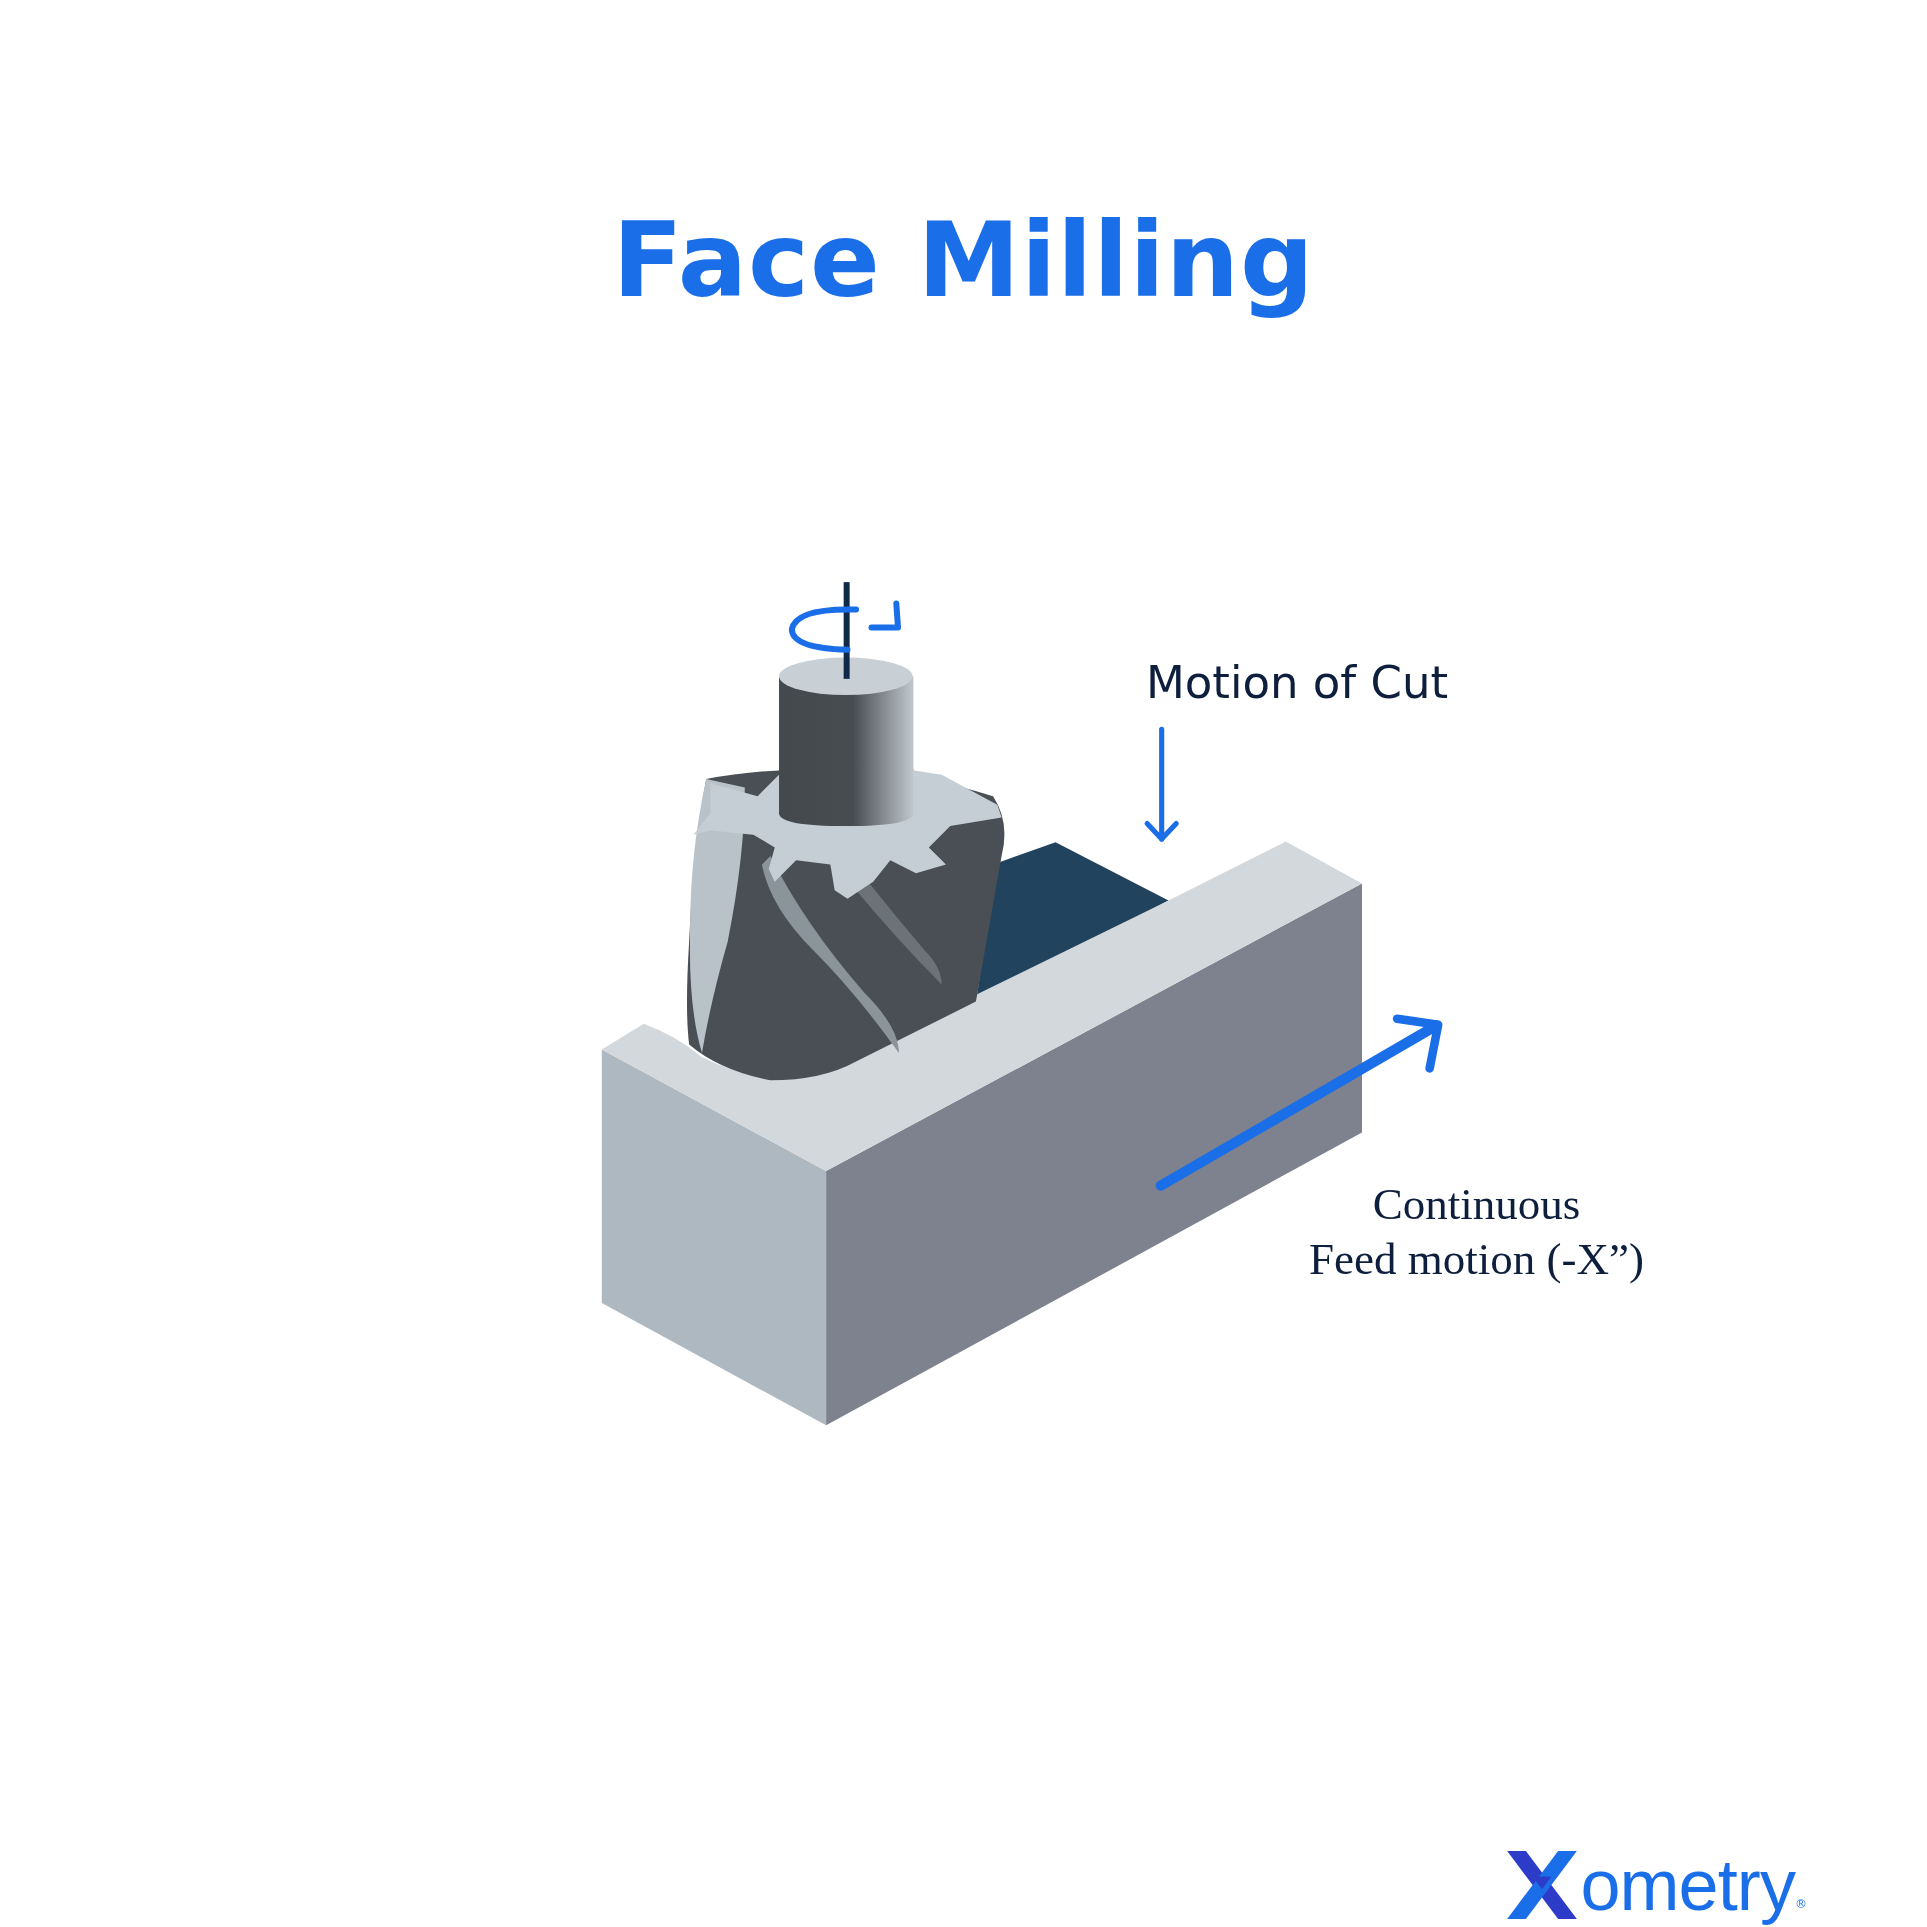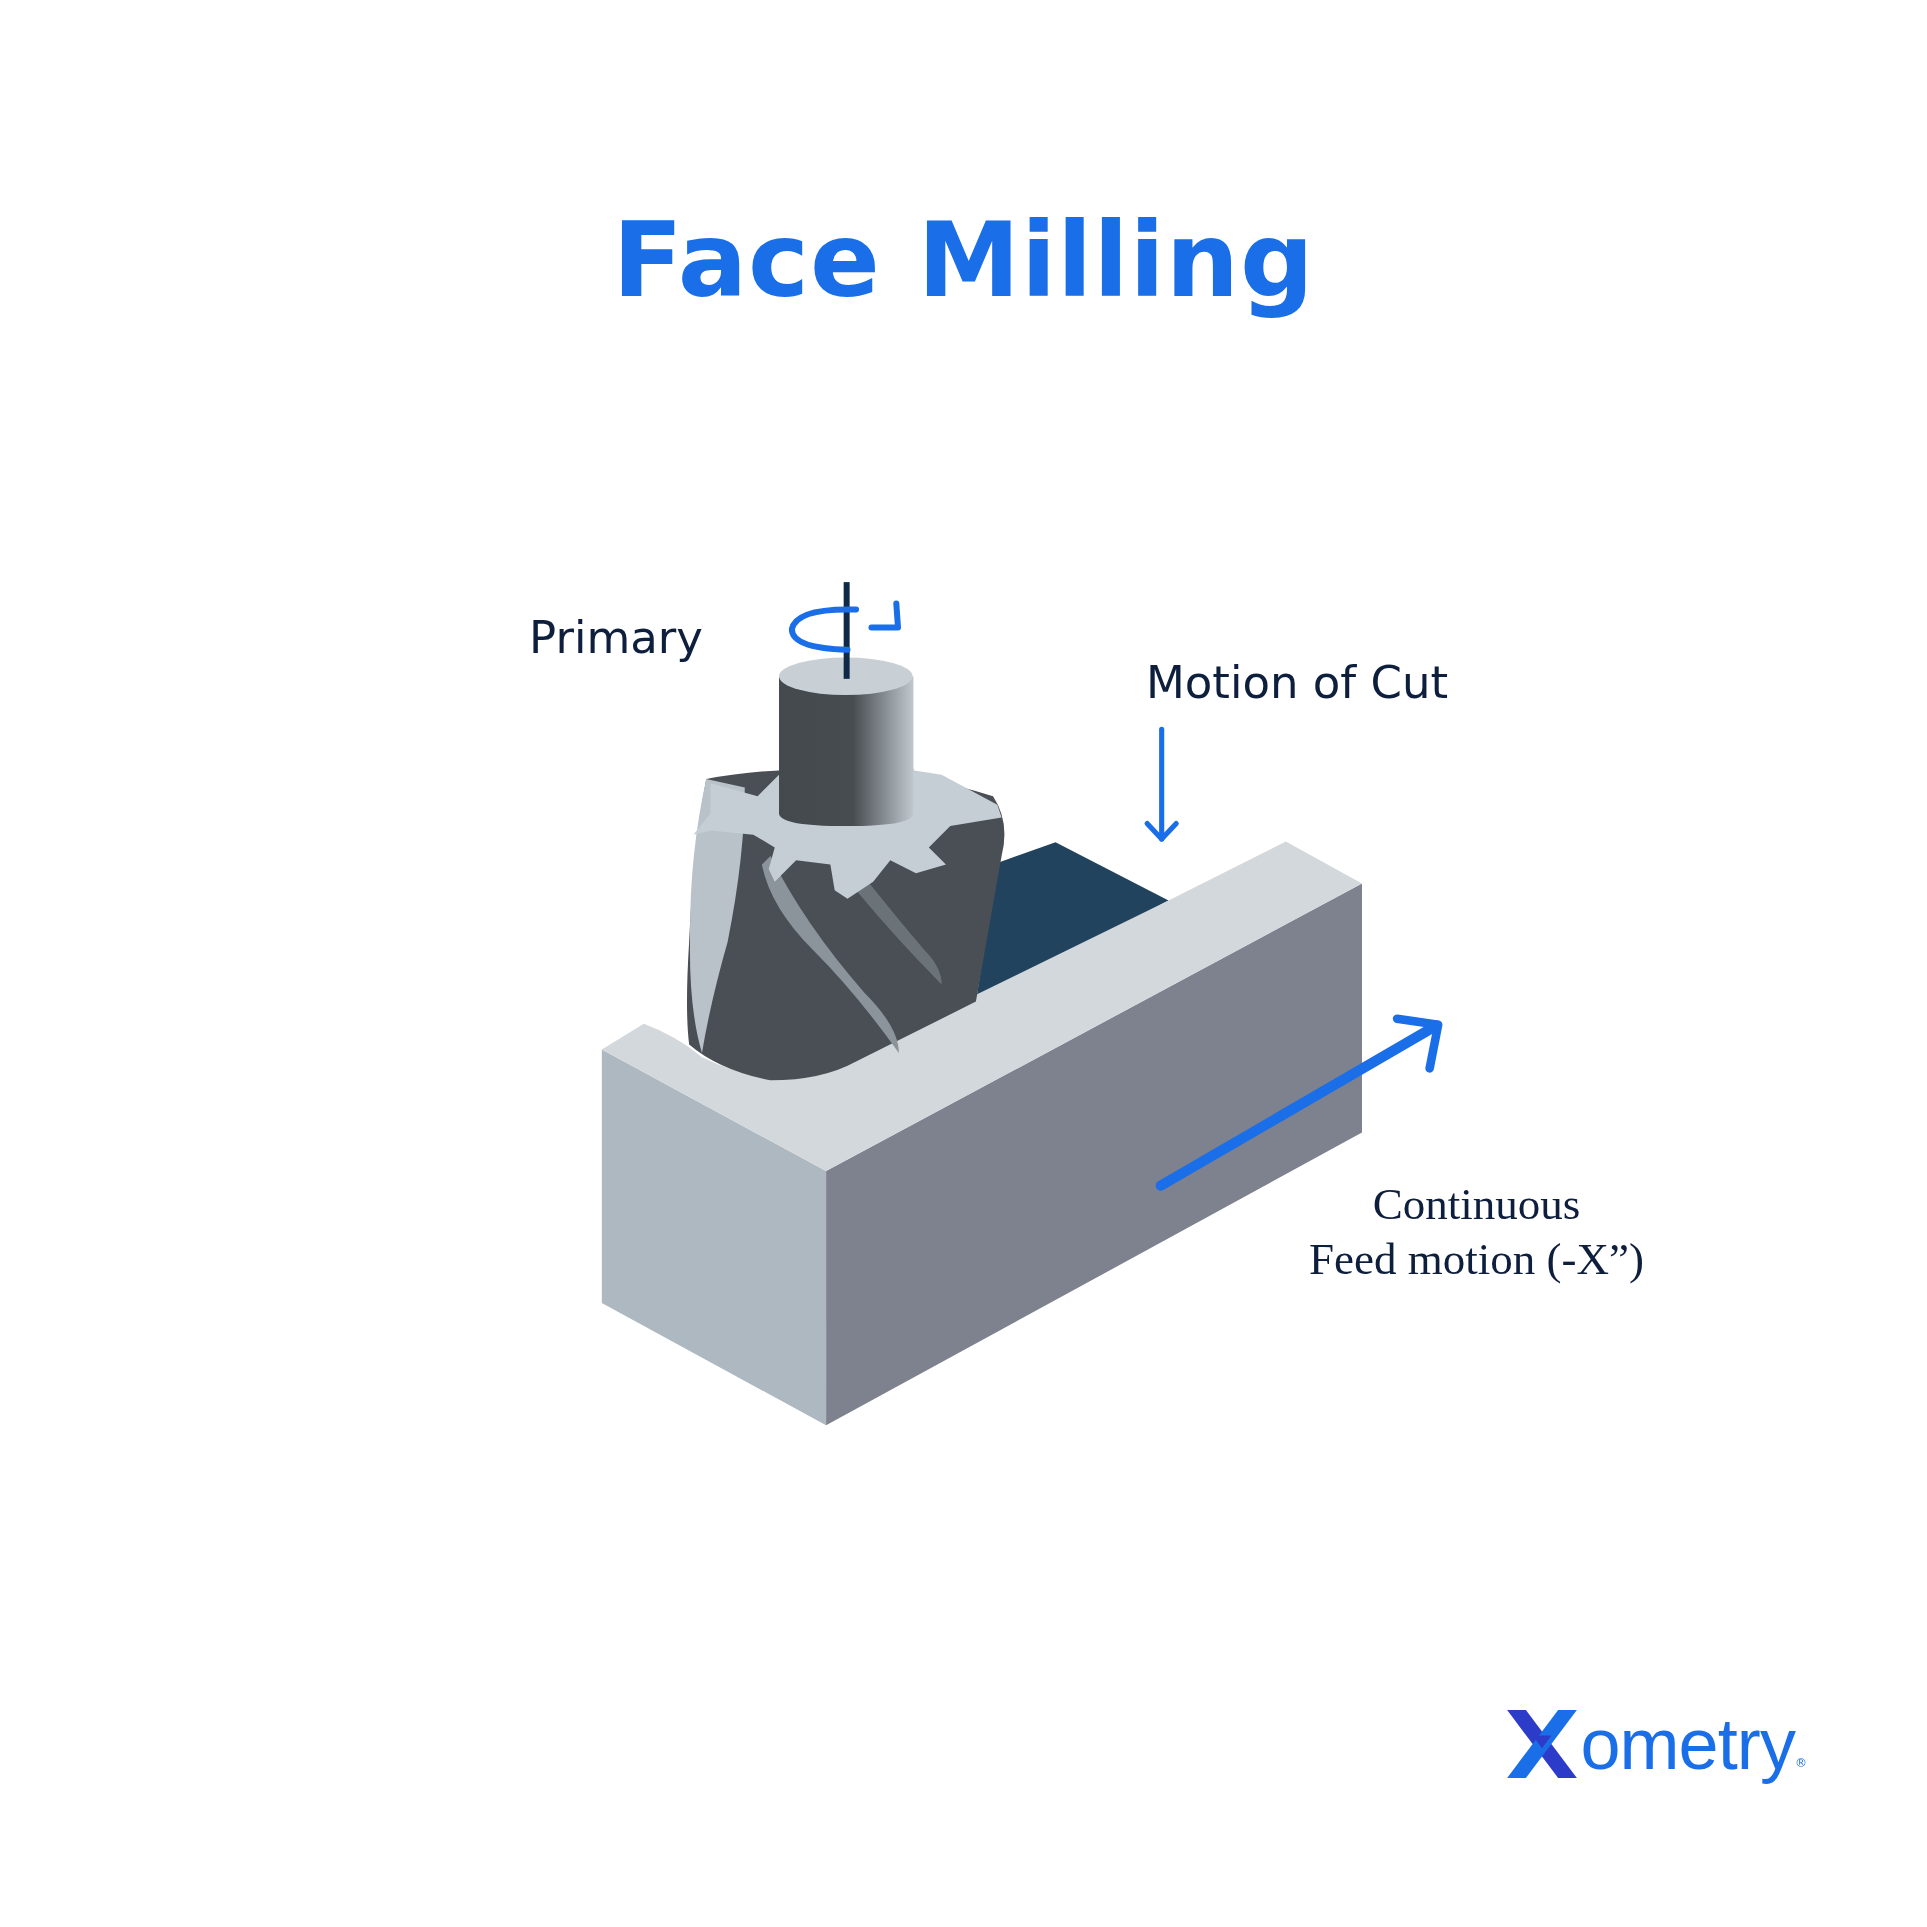--- a/index.html
+++ b/index.html
@@ -3,21 +3,21 @@
   <meta charset="utf-8">
   <style>
     html, body { margin: 0; padding: 0; background: #ffffff; }
     body { width: 1927px; height: 1927px; position: relative; overflow: hidden; font-family: "DejaVu Sans", "Liberation Sans", sans-serif; }
     .title { position: absolute; left: 0; top: 200px; width: 1927px; text-align: center; font-size: 103px; font-weight: bold; color: #1a6ee8; letter-spacing: 0.9px; }
     .label { position: absolute; color: #0e1f3d; font-size: 45px; line-height: 55px; text-align: center; white-space: nowrap; }
     .lbl-primary { left: 479px; top: 610px; width: 274px; }
     .lbl-depth { left: 1143px; top: 655px; width: 308px; }
     .lbl-feed { left: 1267px; top: 1177px; width: 419px; font-family: Liberation Serif, serif; }
     svg.art { position: absolute; left: 0; top: 0; }
-    .logo { position: absolute; left: 1507px; top: 1705px; height: 77px; display: flex; align-items: center; }
+    .logo { position: absolute; left: 1507px; top: 1846px; height: 77px; display: flex; align-items: center; }
     .logo-word { font-family: "Liberation Sans", sans-serif; font-size: 72px; color: #1a6ee8; letter-spacing: -0.9px; margin-left: 3.4px; }
     .logo-reg { font-size: 12px; color: #1a6ee8; align-self: flex-end; margin-bottom: 12px; }
   </style>
 </head>
 <body>
 
 <div class="title">Face Milling</div>
 
 <svg class="art" width="1927" height="1927" viewBox="0 0 2251 2251">
 
@@ -53,21 +53,20 @@
   <path d="M1018,733 L1049,733 L1047,705" fill="none" stroke="#1a6ee8" stroke-width="7" stroke-linecap="round" stroke-linejoin="round"></path>
 
   <line x1="1357" y1="852" x2="1357" y2="980" stroke="#1a6ee8" stroke-width="6" stroke-linecap="round"></line>
   <polyline points="1340,962 1357,980 1374,962" fill="none" stroke="#1a6ee8" stroke-width="6" stroke-linecap="round" stroke-linejoin="round"></polyline>
 
   <line x1="1356" y1="1385" x2="1678" y2="1198" stroke="#1a6ee8" stroke-width="12" stroke-linecap="round"></line>
   <polyline points="1632,1190 1680,1197 1670,1248" fill="none" stroke="#1a6ee8" stroke-width="10" stroke-linecap="round" stroke-linejoin="round"></polyline>
 </svg>
 
 <div class="label lbl-primary">
-  <div>Primary</div>
 </div>
 
 <div class="label lbl-depth">Motion of Cut</div>
 
 <div class="label lbl-feed">
   <div>Continuous</div>
   <div>Feed motion (-X”)</div>
 </div>
 
 <div class="logo">

